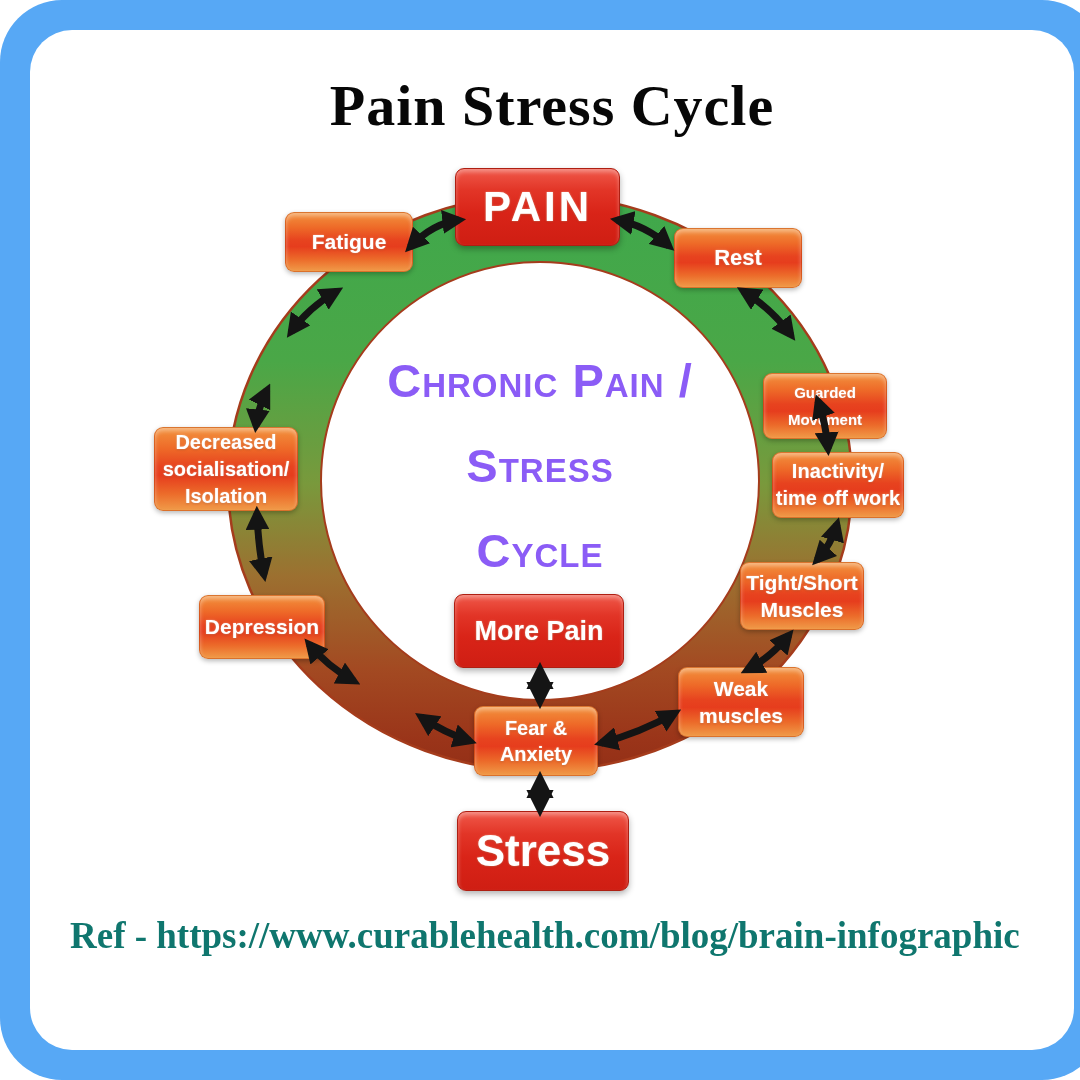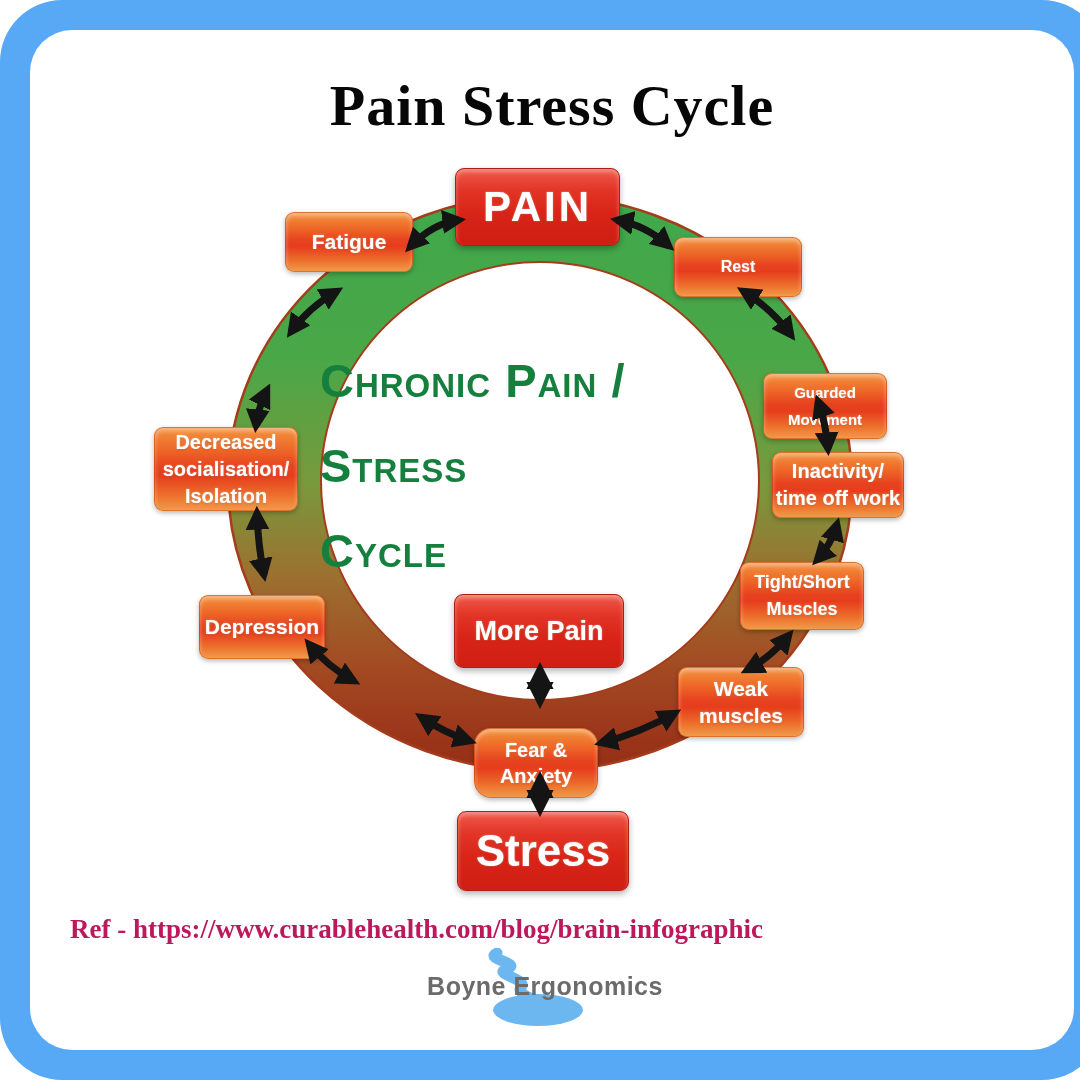--- a/index.html
+++ b/index.html
@@ -22,22 +22,22 @@
     z-index:5;
   }
   .ring-svg, .arrow-svg {
     position:absolute; left:0; top:0; width:1080px; height:1080px;
     pointer-events:none;
   }
   .ring-svg { z-index:1; }
   .arrow-svg { z-index:4; }
   .center-label {
     position:absolute; left:320px; top:338px; width:440px;
-    text-align:left; z-index:2;
-    font-variant:small-caps; font-weight:700; color:#15803d;
+    text-align:center; z-index:2;
+    font-variant:small-caps; font-weight:700; color:#8b5cf6;
     font-size:47px; line-height:85px; letter-spacing:1px;
   }
   .node {
     position:absolute; z-index:3;
     display:flex; align-items:center; justify-content:center;
     text-align:center; color:#ffffff; white-space:pre-line;
     border-radius:9px; font-weight:700;
     text-shadow:0 0 2px rgba(255,235,210,0.55), 0 1px 2px rgba(130,35,0,0.35);
   }
   .node-orange {
@@ -46,21 +46,21 @@
     box-shadow: inset 0 3px 4px rgba(255,255,255,0.38), 0 2px 5px rgba(0,0,0,0.28);
   }
   .node-red {
     background:linear-gradient(180deg,#f0594a 0%,#e23527 28%,#d92418 58%,#cf1e13 100%);
     border:1px solid #ae1f12;
     box-shadow: inset 0 3px 4px rgba(255,255,255,0.35), 0 3px 6px rgba(0,0,0,0.3);
   }
   .reference {
     position:absolute; left:70px; top:914px; width:960px;
     font-family:"Liberation Serif", serif; font-weight:700;
-    font-size:27px; color:#be185d; z-index:5;
+    font-size:37px; color:#0f766e; z-index:5;
   }
   .logo {
     position:absolute; left:425px; top:948px; width:240px; height:84px; z-index:5;
   }
   .logo svg { position:absolute; left:0; top:0; }
   .logo-text {
     position:absolute; left:0; top:24px; width:100%;
     text-align:center; font-weight:700; font-size:25px;
     color:#6b6b6b; letter-spacing:0.5px;
   }
@@ -96,30 +96,30 @@
     <circle cx="540" cy="481" r="219" fill="none" stroke="#a53c1c" stroke-width="2"></circle>
   </svg>
 
   <div class="center-label">
     <div>Chronic Pain /</div>
     <div>Stress</div>
     <div>Cycle</div>
   </div>
 
   <div class="node node-red" style="left:455px;top:168px;width:163px;height:76px;font-size:42px;letter-spacing:3px;">PAIN</div>
-  <div class="node node-orange" style="left:674px;top:228px;width:126px;height:58px;font-size:16px;margin-top:9px;">Rest</div>
+  <div class="node node-orange" style="left:674px;top:228px;width:126px;height:58px;font-size:22px;">Rest</div>
   <div class="node node-orange" style="left:763px;top:333px;width:122px;height:64px;font-size:15px;line-height:27px;margin-top:40px;">Guarded
 Movement</div>
   <div class="node node-orange" style="left:772px;top:452px;width:130px;height:64px;font-size:20px;line-height:27px;">Inactivity/
 time off work</div>
-  <div class="node node-orange" style="left:740px;top:562px;width:122px;height:66px;font-size:18px;line-height:27px;">Tight/Short
+  <div class="node node-orange" style="left:740px;top:562px;width:122px;height:66px;font-size:21px;line-height:27px;">Tight/Short
 Muscles</div>
   <div class="node node-orange" style="left:678px;top:667px;width:124px;height:68px;font-size:21px;line-height:27px;">Weak
 muscles</div>
-  <div class="node node-orange" style="left:474px;top:728px;width:122px;height:68px;font-size:20px;line-height:26px;border-radius:17px;">Fear &amp;
+  <div class="node node-orange" style="left:474px;top:706px;width:122px;height:68px;font-size:20px;line-height:26px;">Fear &amp;
 Anxiety</div>
   <div class="node node-orange" style="left:199px;top:595px;width:124px;height:62px;font-size:21px;">Depression</div>
   <div class="node node-orange" style="left:154px;top:427px;width:142px;height:82px;font-size:20px;line-height:27px;">Decreased
 socialisation/
 Isolation</div>
   <div class="node node-orange" style="left:285px;top:212px;width:126px;height:58px;font-size:21px;">Fatigue</div>
   <div class="node node-red" style="left:454px;top:594px;width:168px;height:72px;font-size:27px;">More Pain</div>
   <div class="node node-red" style="left:457px;top:811px;width:170px;height:78px;font-size:44px;">Stress</div>
 
   <svg class="arrow-svg" viewBox="0 0 1080 1080">
@@ -143,21 +143,14 @@
       <path d="M601 743 Q640 733 675 713"></path>
     </g>
     <g stroke="#141414" stroke-width="8" fill="none" marker-start="url(#ah)" marker-end="url(#ah)">
       <path d="M540 670 L540 701"></path>
       <path d="M540 779 L540 809"></path>
     </g>
   </svg>
 
   <div class="reference">Ref - https://www.curablehealth.com/blog/brain-infographic</div>
 
-  <div class="logo">
-    <svg width="240" height="84" viewBox="0 0 240 84">
-      <path d="M72 5 C58 11 98 15 82 21 C66 26 104 31 96 39 C92 45 104 49 110 53" stroke="#6db7f1" stroke-width="11" fill="none" stroke-linecap="round"></path>
-      <ellipse cx="113" cy="62" rx="45" ry="16" fill="#6db7f1"></ellipse>
-    </svg>
-    <div class="logo-text">Boyne Ergonomics</div>
-  </div>
 
 </div>
 
 </body></html>

